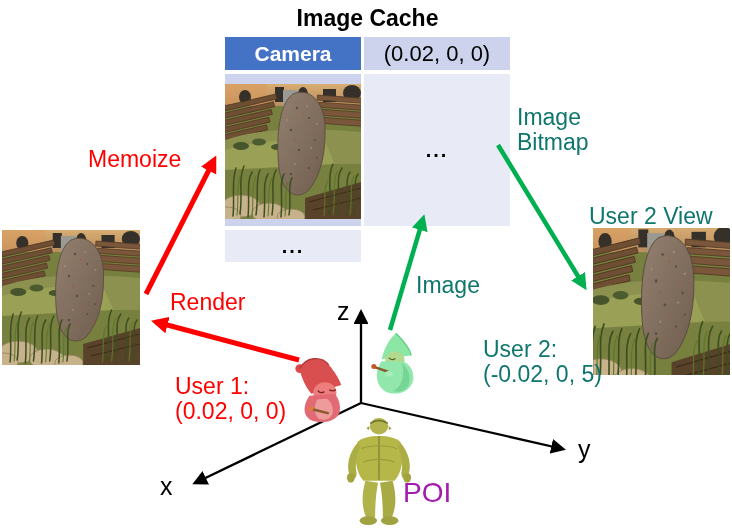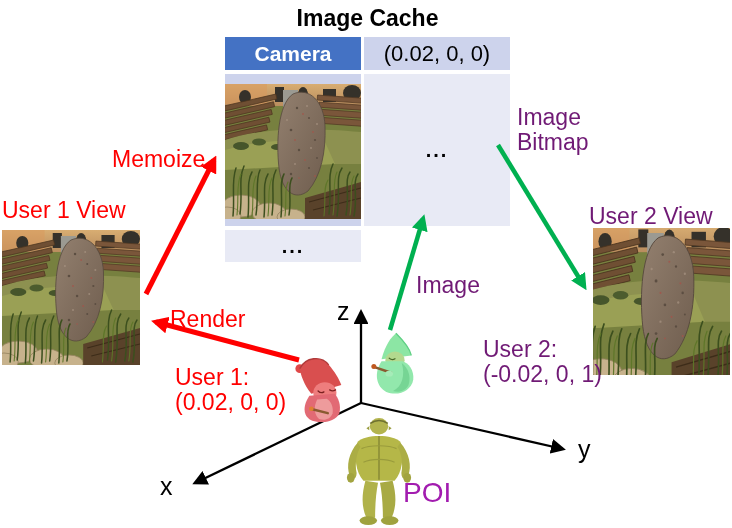--- a/index.html
+++ b/index.html
@@ -8,21 +8,21 @@
     font-family:"Liberation Sans",sans-serif;overflow:hidden;border-radius:27px;
   }
   .layer{position:absolute;left:0;top:0;width:732px;height:528px;pointer-events:none;}
   .axes-layer{z-index:1;}
   .char{position:absolute;z-index:3;}
   .arrows-layer{z-index:4;}
 
   
   .lbl{position:absolute;white-space:pre;line-height:25px;font-size:23px;z-index:2;}
   .red{color:#FF0000;}
-  .green{color:#701a75;}
+  .green{color:#0f766e;}
   .title{position:absolute;left:225px;top:5px;width:285px;text-align:center;
          font-size:23px;font-weight:bold;color:#000;z-index:2;}
 
   
   .cache-table{position:absolute;left:225px;top:37px;width:285px;z-index:2;
     display:grid;grid-template-columns:136px 146px;grid-template-rows:33px 152px 32px;
     column-gap:3px;row-gap:4px;}
   .th{background:#4472C4;color:#fff;font-weight:bold;font-size:21px;
       display:flex;align-items:center;justify-content:center;}
   .td{background:#CDD3EC;display:flex;align-items:center;justify-content:center;
@@ -171,37 +171,36 @@
     <div class="td">(0.02, 0, 0)</div>
     <div class="td bitmap-cell">
       <svg class="scene bitmap-img" viewBox="0 0 136 135" preserveAspectRatio="none">
           <use href="#scene-art"></use>
         </svg>
     </div>
     <div class="td row2">...</div>
     <div class="td row2">...</div>
   </div>
 
-  <div class="lbl red" style="left:2px;top:198px;">User 1 View</div>
   <svg class="thumb thumb-user1 scene" viewBox="0 0 136 135" preserveAspectRatio="none">
       <use href="#scene-art"></use>
     </svg>
 
   <div class="lbl green" style="left:589px;top:204px;">User 2 View</div>
   <svg class="thumb thumb-user2 scene" viewBox="0 0 136 135" preserveAspectRatio="none">
       <use href="#scene-art" transform="translate(-10,-2) scale(1.1)"></use>
     </svg>
 
-  <div class="lbl red" style="left:112px;top:147px;text-align:right;">Memoize</div>
-  <div class="lbl red" style="left:170px;top:307px;">Render</div>
+  <div class="lbl red" style="left:88px;top:147px;text-align:right;">Memoize</div>
+  <div class="lbl red" style="left:170px;top:290px;">Render</div>
   <div class="lbl green" style="left:416px;top:273px;">Image</div>
   <div class="lbl green" style="left:517px;top:105px;"><span>Image</span><br><span>Bitmap</span></div>
 
-  <div class="lbl red" style="left:175px;top:365px;"><span>User 1:</span><br><span>(0.02, 0, 0)</span></div>
-  <div class="lbl green" style="left:435px;top:337px;margin-left:48px;"><span>User 2:</span><br><span>(-0.02, 0, 1)</span></div>
+  <div class="lbl red" style="left:175px;top:374px;"><span>User 1:</span><br><span>(0.02, 0, 0)</span></div>
+  <div class="lbl green" style="left:435px;top:337px;margin-left:48px;"><span>User 2:</span><br><span>(-0.02, 0, 5)</span></div>
 
   <div class="axis-lbl" style="left:337px;top:297px;">z</div>
   <div class="axis-lbl" style="left:160px;top:472px;">x</div>
   <div class="axis-lbl" style="left:578px;top:435px;">y</div>
   <div class="poi-lbl">POI</div>
 
   <svg class="char" style="left:292px;top:352px;width:58px;height:72px;" viewBox="0 0 60 72">
     <circle cx="8" cy="16" r="4.5" fill="#e04848"></circle>
     <path d="M8,16 C14,4 30,2 38,12 C44,19 49,27 51,33 L20,42 C12,32 9,22 8,16 Z" fill="#d94f4f"></path>
     <path d="M8,16 C14,4 30,2 38,12" fill="none" stroke="#b03a3a" stroke-width="1.4"></path>

